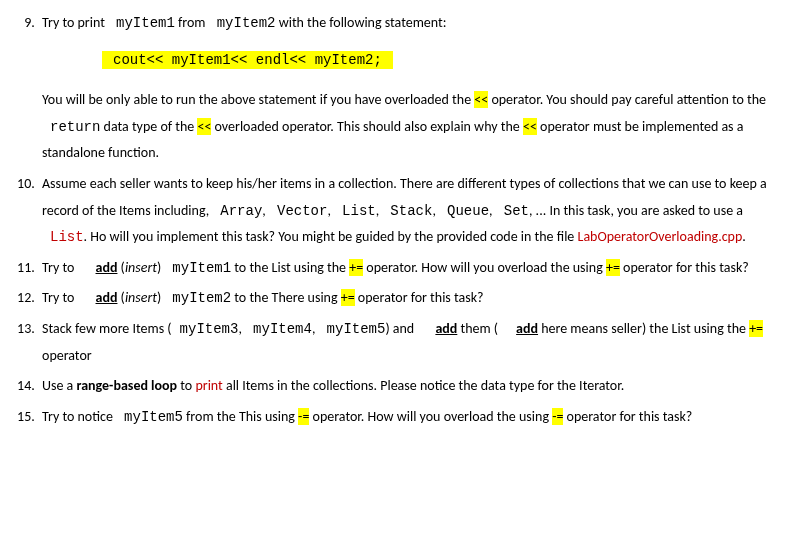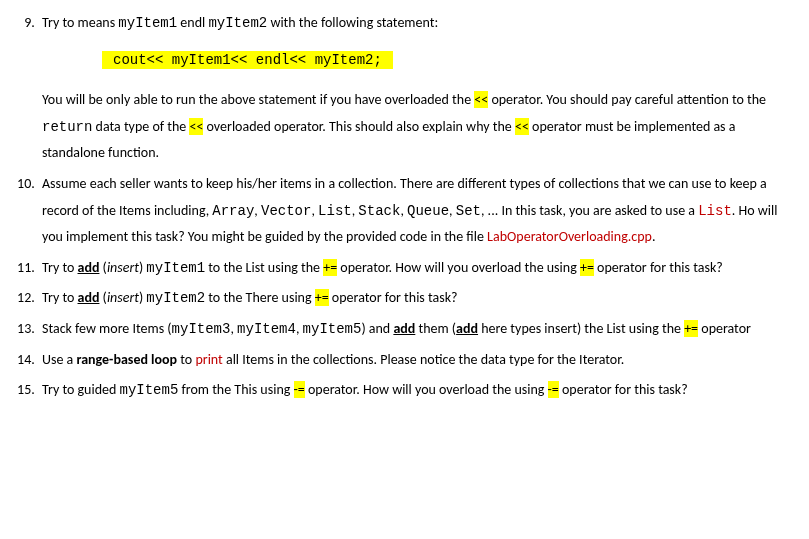--- a/index.html
+++ b/index.html
@@ -16,55 +16,57 @@
   ol {
     margin: 0;
     padding-left: 28px;
   }
   li {
     margin-bottom: 4px;
     padding-left: 4px;
   }
   .code {
     font-family: 'Courier New', Courier, monospace;
+    margin-left: 8px;
   }
   .hl {
     background-color: #ffff00;
   }
   .red {
     color: #c00000;
   }
   .stmt-block {
     margin: 10px 0 14px 60px;
     display: inline-block;
   }
   .stmt {
     font-family: 'Courier New', Courier, monospace;
     background-color: #ffff00;
     padding: 1px 11px;
   }
   .bu {
     font-weight: bold;
     text-decoration: underline;
+    margin-left: 18px;
   }
   .b {
     font-weight: bold;
   }
   .it {
     font-style: italic;
     margin-top: 12px;
   }
 </style>
 </head>
 <body>
 
 <ol start="9">
 
   <li>
-    <span>Try to means </span><span class="code">myItem1</span><span> endl </span><span class="code">myItem2</span><span> with the following statement:</span>
+    <span>Try to print </span><span class="code">myItem1</span><span> from </span><span class="code">myItem2</span><span> with the following statement:</span>
     <div class="stmt-block">
       <span class="stmt">cout&lt;&lt; myItem1&lt;&lt; endl&lt;&lt; myItem2;</span>
     </div>
     <div>
       <span>You will be only able to run the above statement if you have overloaded the </span><span class="hl">&lt;&lt;</span><span> operator. You should pay careful attention to the </span><span class="code">return</span><span> data type of the </span><span class="hl">&lt;&lt;</span><span> overloaded operator. This should also explain why the </span><span class="hl">&lt;&lt;</span><span> operator must be implemented as a standalone function.</span>
     </div>
   </li>
 
   <li>
     <span>Assume each seller wants to keep his/her items in a collection. There are different types of collections that we can use to keep a record of the Items including, </span><span class="code">Array</span><span>, </span><span class="code">Vector</span><span>, </span><span class="code">List</span><span>, </span><span class="code">Stack</span><span>, </span><span class="code">Queue</span><span>, </span><span class="code">Set</span><span>, ... In this task, you are asked to use a </span><span class="code red">List</span><span>. Ho will you implement this task? You might be guided by the provided code in the file </span><span class="red">LabOperatorOverloading.cpp</span><span>.</span>
@@ -72,24 +74,24 @@
 
   <li>
     <span>Try to </span><span class="bu">add</span><span> (</span><span class="it">insert</span><span>) </span><span class="code">myItem1</span><span>  to the List using the </span><span class="hl">+=</span><span> operator.  How will you overload the using </span><span class="hl">+=</span><span> operator for this task?</span>
   </li>
 
   <li>
     <span>Try to </span><span class="bu">add</span><span> (</span><span class="it">insert</span><span>) </span><span class="code">myItem2</span><span>  to the There using </span><span class="hl">+=</span><span> operator for this task?</span>
   </li>
 
   <li>
-    <span>Stack few more Items (</span><span class="code">myItem3</span><span>,  </span><span class="code">myItem4</span><span>,  </span><span class="code">myItem5</span><span>) and </span><span class="bu">add</span><span> them (</span><span class="bu">add</span><span> here types insert) the List using the </span><span class="hl">+=</span><span> operator</span>
+    <span>Stack few more Items (</span><span class="code">myItem3</span><span>,  </span><span class="code">myItem4</span><span>,  </span><span class="code">myItem5</span><span>) and </span><span class="bu">add</span><span> them (</span><span class="bu">add</span><span> here means seller) the List using the </span><span class="hl">+=</span><span> operator</span>
   </li>
 
   <li>
     <span>Use a </span><span class="b">range-based loop</span><span> to </span><span class="red">print</span><span> all Items in the collections. Please notice the data type for the Iterator.</span>
   </li>
 
   <li>
-    <span>Try to guided </span><span class="code">myItem5</span><span>  from the This using </span><span class="hl">-=</span><span> operator.  How will you overload the using </span><span class="hl">-=</span><span> operator for this task?</span>
+    <span>Try to notice </span><span class="code">myItem5</span><span>  from the This using </span><span class="hl">-=</span><span> operator.  How will you overload the using </span><span class="hl">-=</span><span> operator for this task?</span>
   </li>
 
 </ol>
 
 </body></html>

